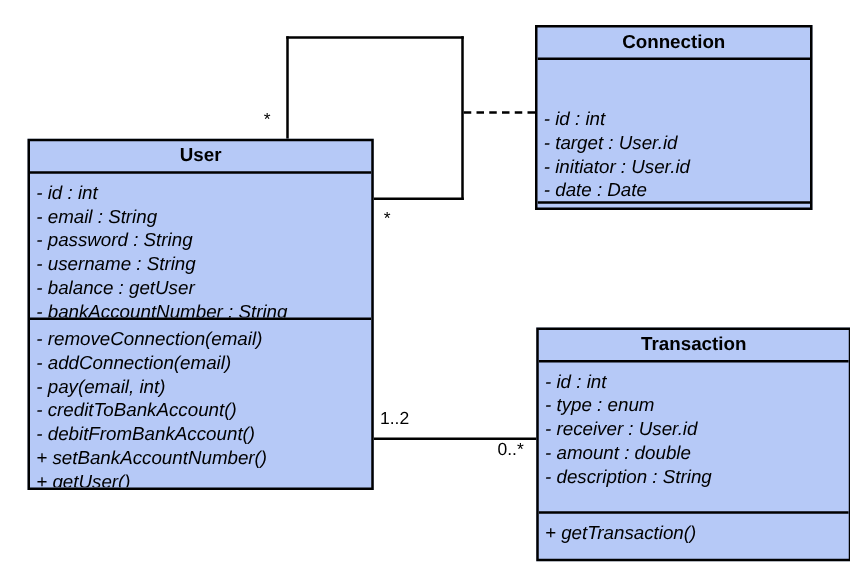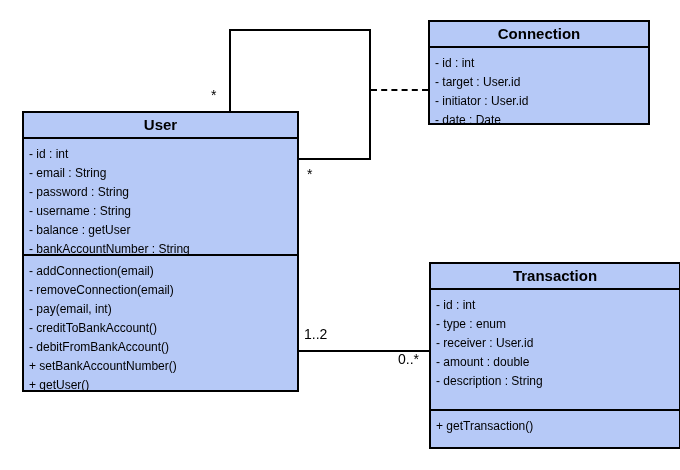--- a/index.html
+++ b/index.html
@@ -9,22 +9,22 @@
   }
   .uml-class{
     position:absolute;border:2px solid #000;background:var(--class-fill,#b6c9f7);
     display:flex;flex-direction:column;box-sizing:border-box;overflow:hidden;
   }
   .uml-title{
     flex:0 0 auto;height:24px;line-height:24px;border-bottom:2px solid #000;
     text-align:center;font-weight:bold;font-size:15px;white-space:nowrap;
   }
   .uml-section{
-    padding:6px 5px;font-size:12px;line-height:19px;box-sizing:border-box;
-    white-space:nowrap;overflow:hidden;
+    padding:6px 5px;font-size:15px;line-height:19px;box-sizing:border-box;
+    white-space:nowrap;overflow:hidden;font-style:italic;
   }
   .attrs{flex:0 0 auto;border-bottom:2px solid #000;}
   .methods{flex:1 1 auto;}
   .line{position:absolute;background:#000;}
   .dashed-line{position:absolute;height:0;border-top:2px dashed #000;}
   .mult{position:absolute;font-size:14px;line-height:15px;background:#fff;}
 </style>
 </head>
 <body>
 
@@ -48,31 +48,31 @@
     <div class="uml-title">User</div>
     <div class="uml-section attrs" style="height:117px;">
         <div>- id : int</div>
         <div>- email : String</div>
         <div>- password : String</div>
         <div>- username : String</div>
         <div>- balance : getUser</div>
         <div>- bankAccountNumber : String</div>
       </div>
     <div class="uml-section methods">
+        <div>- removeConnection(email)</div>
         <div>- addConnection(email)</div>
-        <div>- removeConnection(email)</div>
         <div>- pay(email, int)</div>
         <div>- creditToBankAccount()</div>
         <div>- debitFromBankAccount()</div>
         <div>+ setBankAccountNumber()</div>
         <div>+ getUser()</div>
       </div>
   </div>
 
-  <div class="uml-class" style="left:428px;top:20px;width:222px;height:105px;">
+  <div class="uml-class" style="left:428px;top:20px;width:222px;height:148px;gap:32px;">
     <div class="uml-title">Connection</div>
     <div class="uml-section attrs" style="height:83px;">
         <div>- id : int</div>
         <div>- target : User.id</div>
         <div>- initiator : User.id</div>
         <div>- date : Date</div>
       </div>
     <div class="uml-section methods">
         <div>+ getConnection()</div>
       </div>

